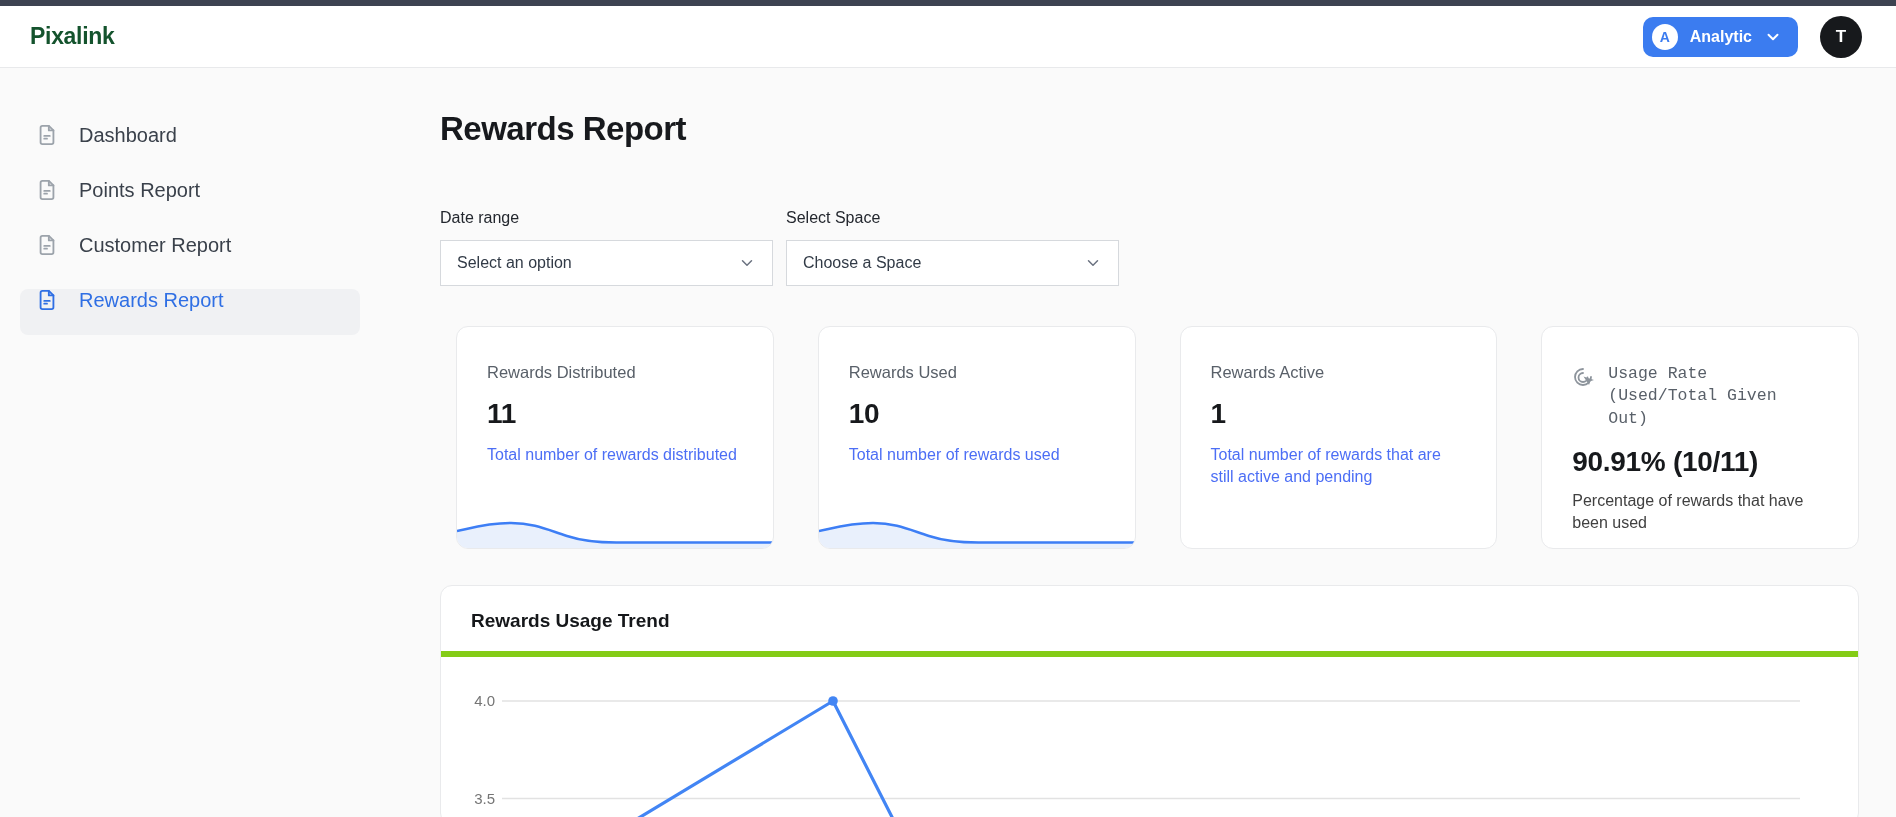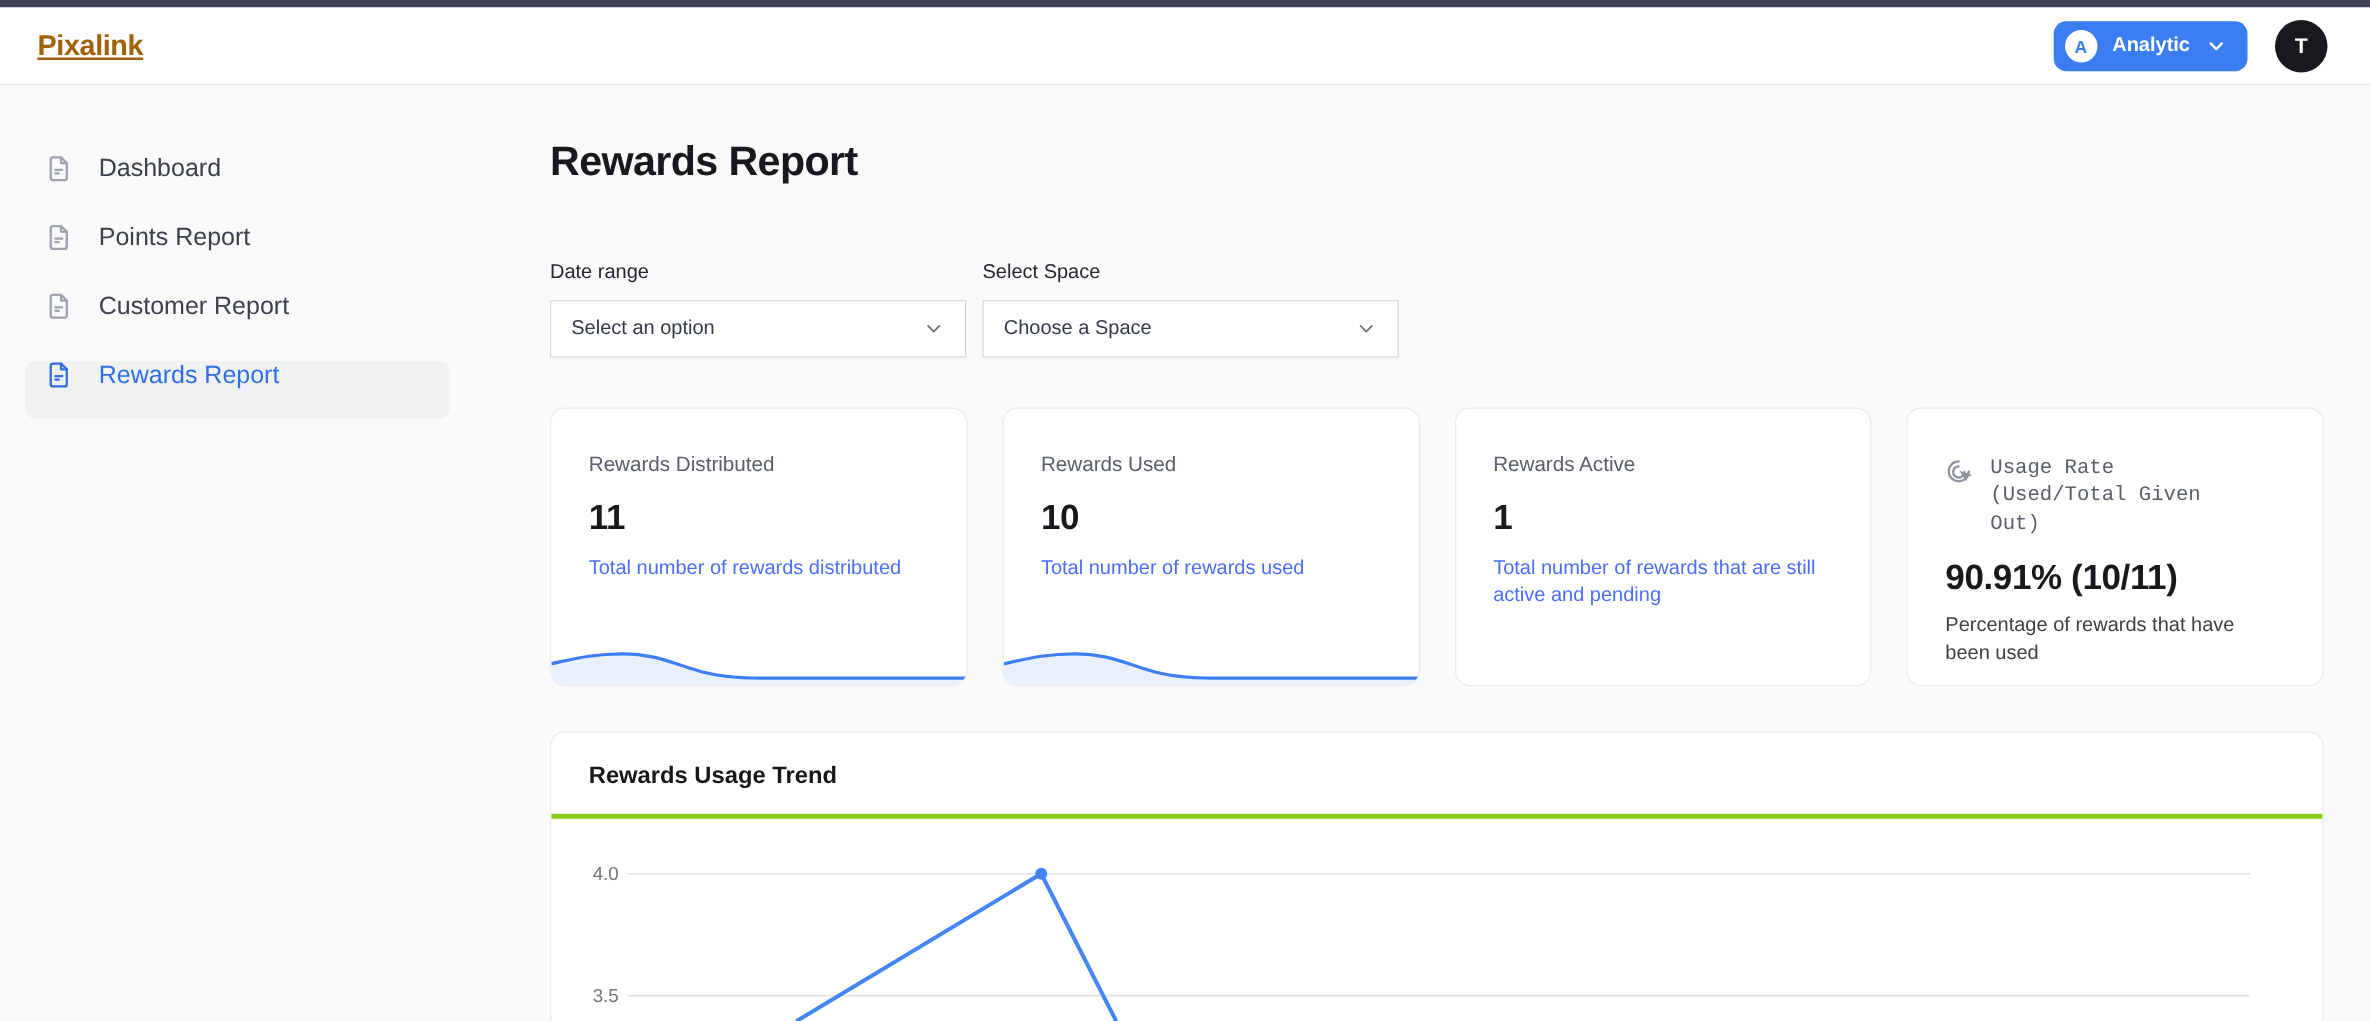--- a/index.html
+++ b/index.html
@@ -2,21 +2,21 @@
 <html><head>
 <meta charset="utf-8">
 <style>
   * { margin:0; padding:0; box-sizing:border-box; }
   html,body { width:1896px; height:817px; overflow:hidden; background:#fafafa;
               font-family:"Liberation Sans", sans-serif; }
   .topbar { height:6px; background:#3d4351; }
   .header { height:62px; background:#fff; border-bottom:1px solid #e8e9eb;
             display:flex; align-items:center; justify-content:space-between;
             padding:0 34px 0 30px; }
-  .brand { font-size:23px; font-weight:800; color:#a16207; letter-spacing:-0.3px;text-decoration:underline; }
+  .brand { font-size:23px; font-weight:800; color:#14532d; letter-spacing:-0.3px; }
   .header-right { display:flex; align-items:center; gap:22px; }
   .workspace-btn { display:flex; align-items:center; gap:12px; background:#3b7cf0;
                    border:none; border-radius:10px; height:40px; padding:0 16px 0 9px;
                    cursor:pointer; }
   .workspace-avatar { width:26px; height:26px; border-radius:50%; background:#fff;
                       color:#3b7cf0; font-weight:800; font-size:14px;
                       display:flex; align-items:center; justify-content:center; }
   .workspace-label { color:#fff; font-size:16px; font-weight:700; }
   .user-avatar { width:42px; height:42px; border-radius:50%; background:#17191c;
                  color:#fff; font-size:17px; font-weight:600;
@@ -35,34 +35,34 @@
   .filters { display:grid; grid-template-columns:333px 333px; column-gap:13px;
              margin-top:61px; }
   .filter-label { font-size:16px; color:#23272e; margin-bottom:13px; }
   .select { height:46px; background:#fff; border:1px solid #d6d9dd; border-radius:0;
             display:flex; align-items:center; justify-content:space-between;
             padding:0 16px; font-size:16px; color:#313a46; cursor:pointer; }
   .chev { width:18px; height:18px; color:#6b7280; display:flex; }
   .stats { display:grid; grid-template-columns:repeat(4, 1fr); column-gap:28px;
            margin-top:40px; }
   .stat-card { position:relative; height:223px; background:#fff; border:1px solid #e9eaec;
-               border-radius:12px; padding:36px 30px 0 30px; overflow:hidden; }
+               border-radius:12px; padding:36px 30px 0 30px; overflow:hidden;margin-left:16px; }
   .stat-label { font-size:16.5px; color:#596069; }
   .stat-head { display:flex; gap:12px; align-items:flex-start; }
   .stat-head .click-ic { width:24px; height:24px; color:#8d949c; flex-shrink:0; margin-top:2px; display:flex; }
   .stat-head .stat-label { max-width:200px; line-height:1.35;font-family:Liberation Mono, monospace; }
   .stat-value { font-size:28px; font-weight:800; color:#17191c; margin-top:16px;
                 letter-spacing:-0.3px; }
   .stat-desc { font-size:16px; color:#4c6ef5; margin-top:14px; line-height:1.4;
                max-width:270px; }
   .stat-desc.muted { color:#404040; margin-top:12px; }
   .sparkline { position:absolute; left:0; right:0; bottom:0; height:62px; display:block; width:100%; }
   .chart-card { margin-top:36px; background:#fff; border:1px solid #e9eaec;
                 border-radius:12px; height:240px; overflow:hidden; }
-  .chart-card-header { padding:24px 30px 19px 30px; border-bottom:4px solid #84cc16; }
+  .chart-card-header { padding:24px 30px 19px 30px; border-bottom:6px solid #84cc16; }
   .chart-title { font-size:19px; font-weight:700; color:#15171a; }
   .chart-svg { display:block; width:1417px; height:162px; }
 </style>
 </head>
 <body>
 
 <div class="topbar"></div>
 
 <header class="header">
   <div class="brand">Pixalink</div>

